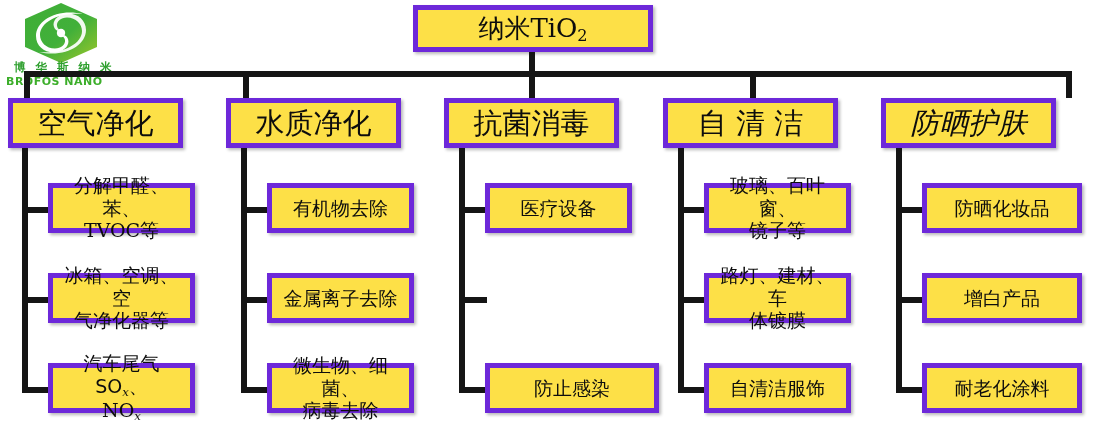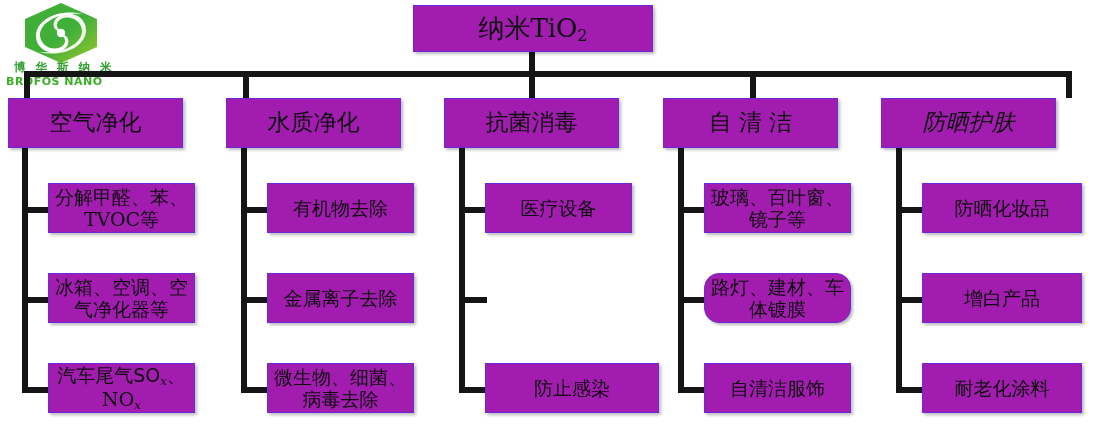--- a/index.html
+++ b/index.html
@@ -20,33 +20,33 @@
   .logo-en{position:absolute;left:0px;top:73px;width:110px;
     font-size:11px;font-weight:bold;color:#3cae2a;letter-spacing:0.5px;
     font-family:"DejaVu Sans",sans-serif;white-space:nowrap;}
 
   
   .line{position:absolute;background:#151515;}
 
   
   .node{
     position:absolute;
-    background:#a21caf;
-    border:1px solid #6d28d9;
+    background:#fde047;
+    border:5px solid #6d28d9;
     box-shadow:2px 2px 3px rgba(0,0,0,0.28);
     box-sizing:border-box;
     display:flex;align-items:center;justify-content:center;
     text-align:center;
     color:#0d0d0d;
     font-family:"DejaVu Sans",sans-serif;
     line-height:1.18;
   }
   .root{font-family:"DejaVu Serif",serif;font-size:26px;}
   .root .cn{font-family:"DejaVu Sans",sans-serif;}
-  .lvl2{font-size:23px;}
+  .lvl2{font-size:29px;}
   .leaf{font-size:19px;padding:0 6px;}
   sub{font-size:0.62em;vertical-align:-0.22em;}
   .ital{font-family:"DejaVu Serif",serif;font-style:italic;}
   .ser{font-family:"DejaVu Serif",serif;font-style:normal;}
 </style>
 </head>
 <body>
 
 <div id="stage">
 
@@ -150,21 +150,21 @@
   </div>
 
   <div class="line" style="left:678px;top:148px;width:6px;height:245px;"></div>
   <div class="line" style="left:678px;top:207px;width:28px;height:6px;"></div>
   <div class="line" style="left:678px;top:297px;width:28px;height:6px;"></div>
   <div class="line" style="left:678px;top:387px;width:28px;height:6px;"></div>
 
   <div class="node leaf" style="left:704px;top:183px;width:147px;height:50px;">
     <span><span>玻璃、百叶窗、</span><br><span>镜子等</span></span>
   </div>
-  <div class="node leaf" style="left:704px;top:273px;width:147px;height:50px;border-radius:15px;">
+  <div class="node leaf" style="left:704px;top:273px;width:147px;height:50px;">
     <span><span>路灯、建材、车</span><br><span>体镀膜</span></span>
   </div>
   <div class="node leaf" style="left:704px;top:363px;width:147px;height:50px;">
     <span>自清洁服饰</span>
   </div>
 
   <div class="line" style="left:896px;top:148px;width:6px;height:245px;"></div>
   <div class="line" style="left:896px;top:207px;width:28px;height:6px;"></div>
   <div class="line" style="left:896px;top:297px;width:28px;height:6px;"></div>
   <div class="line" style="left:896px;top:387px;width:28px;height:6px;"></div>

